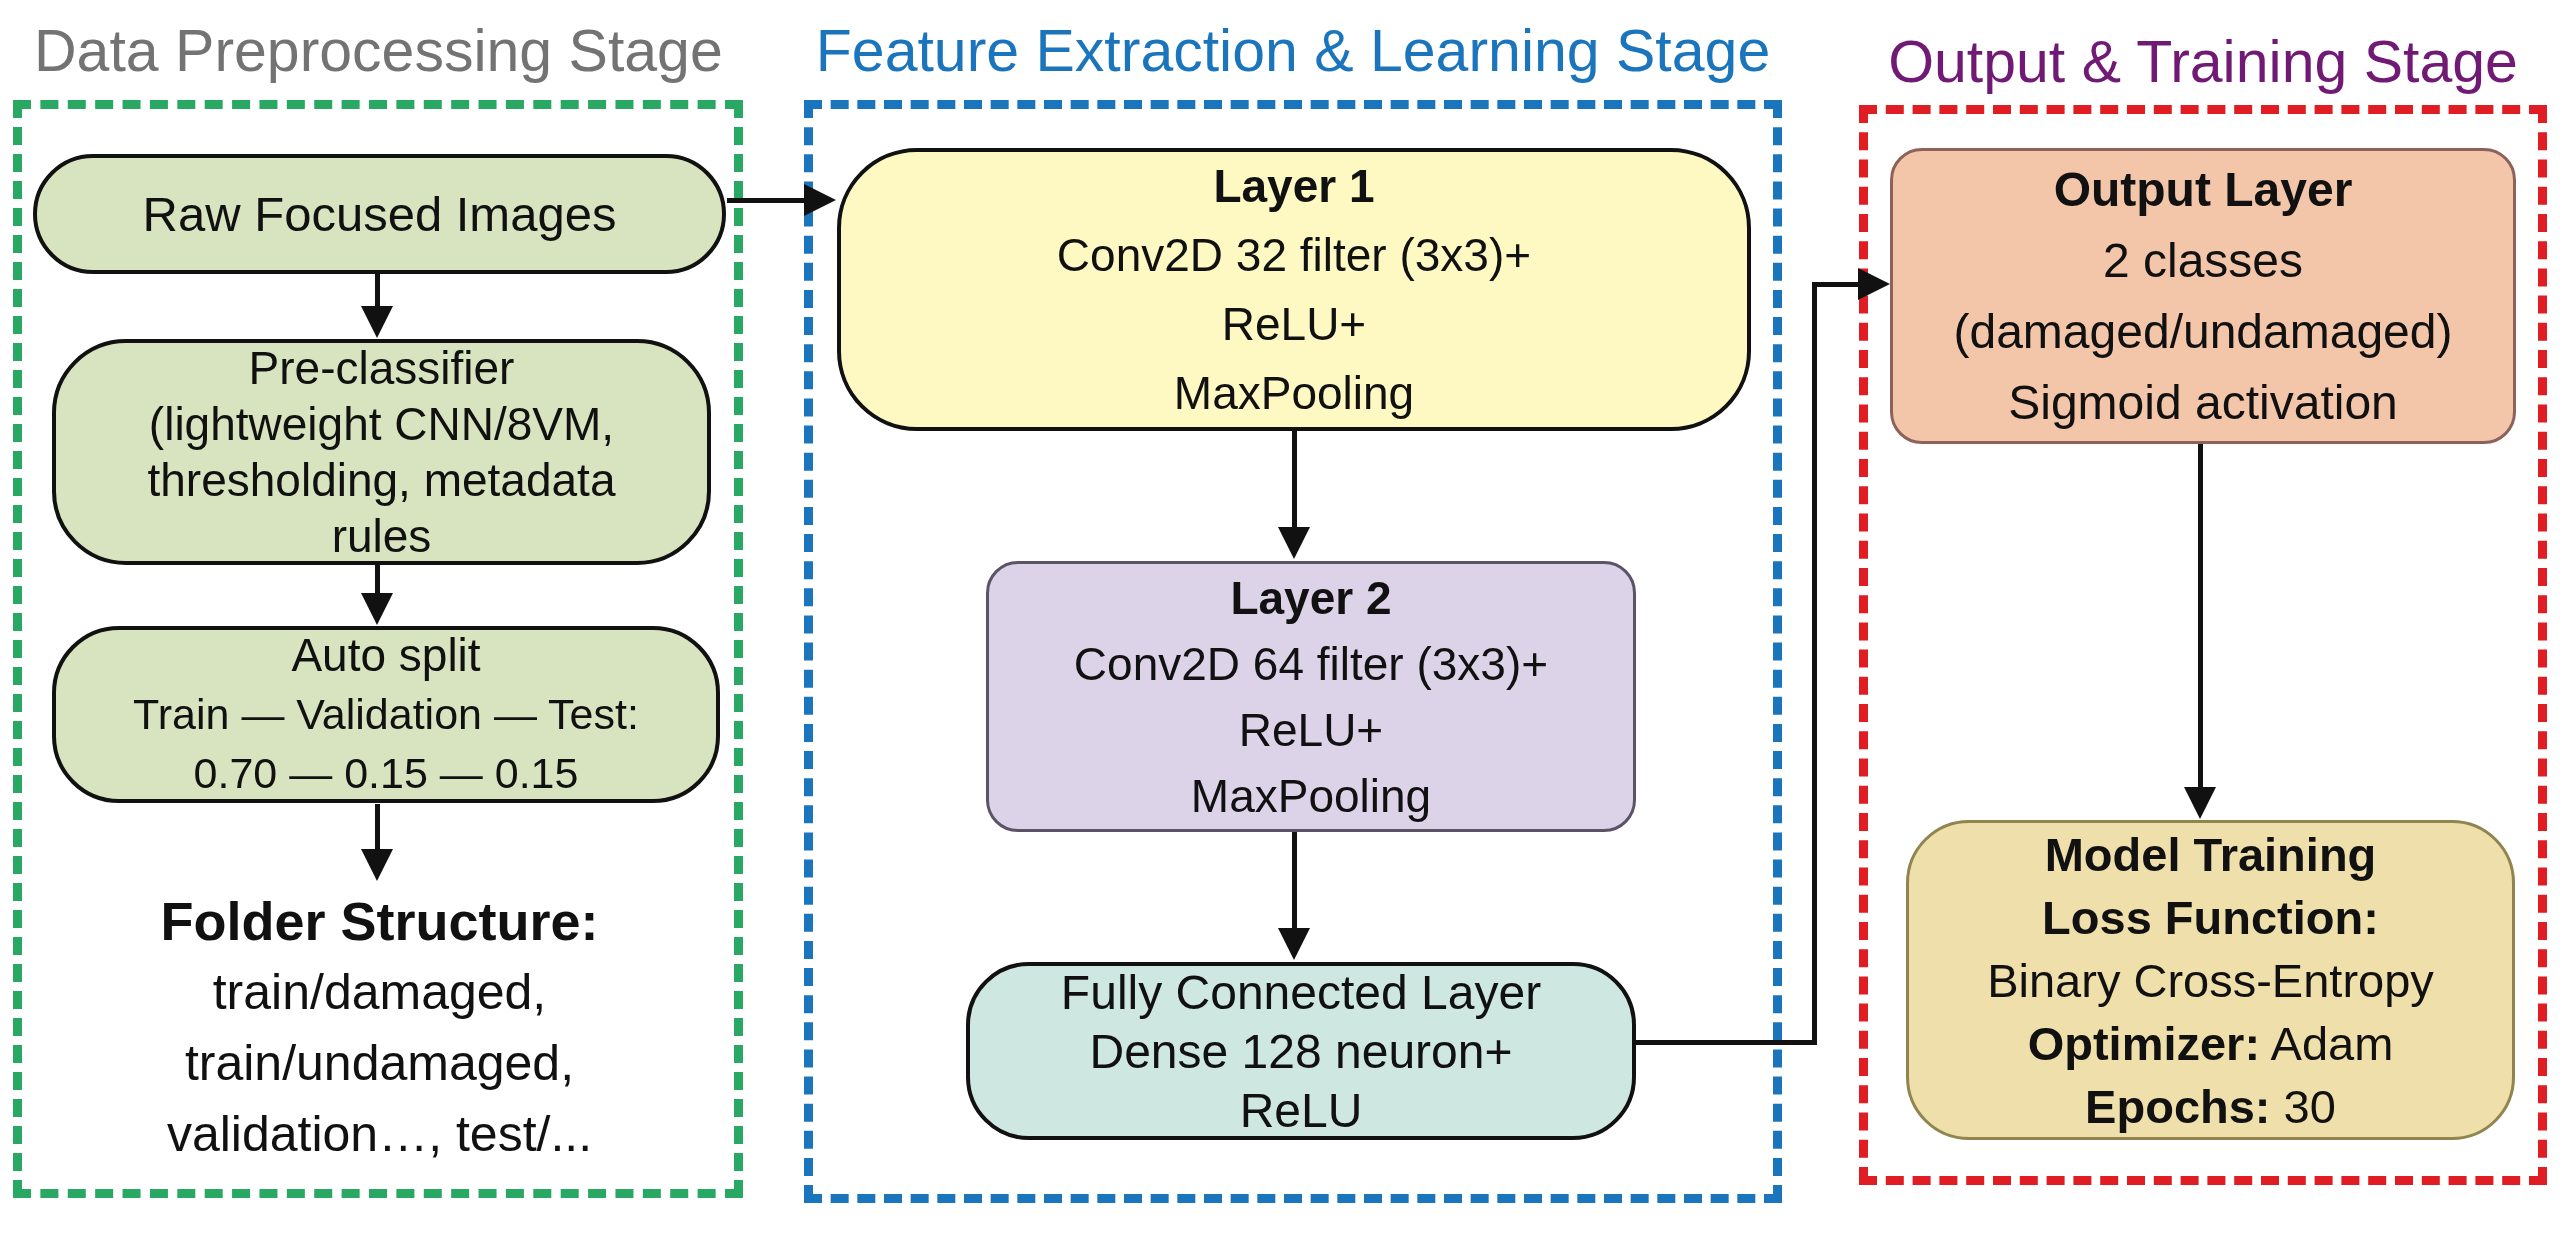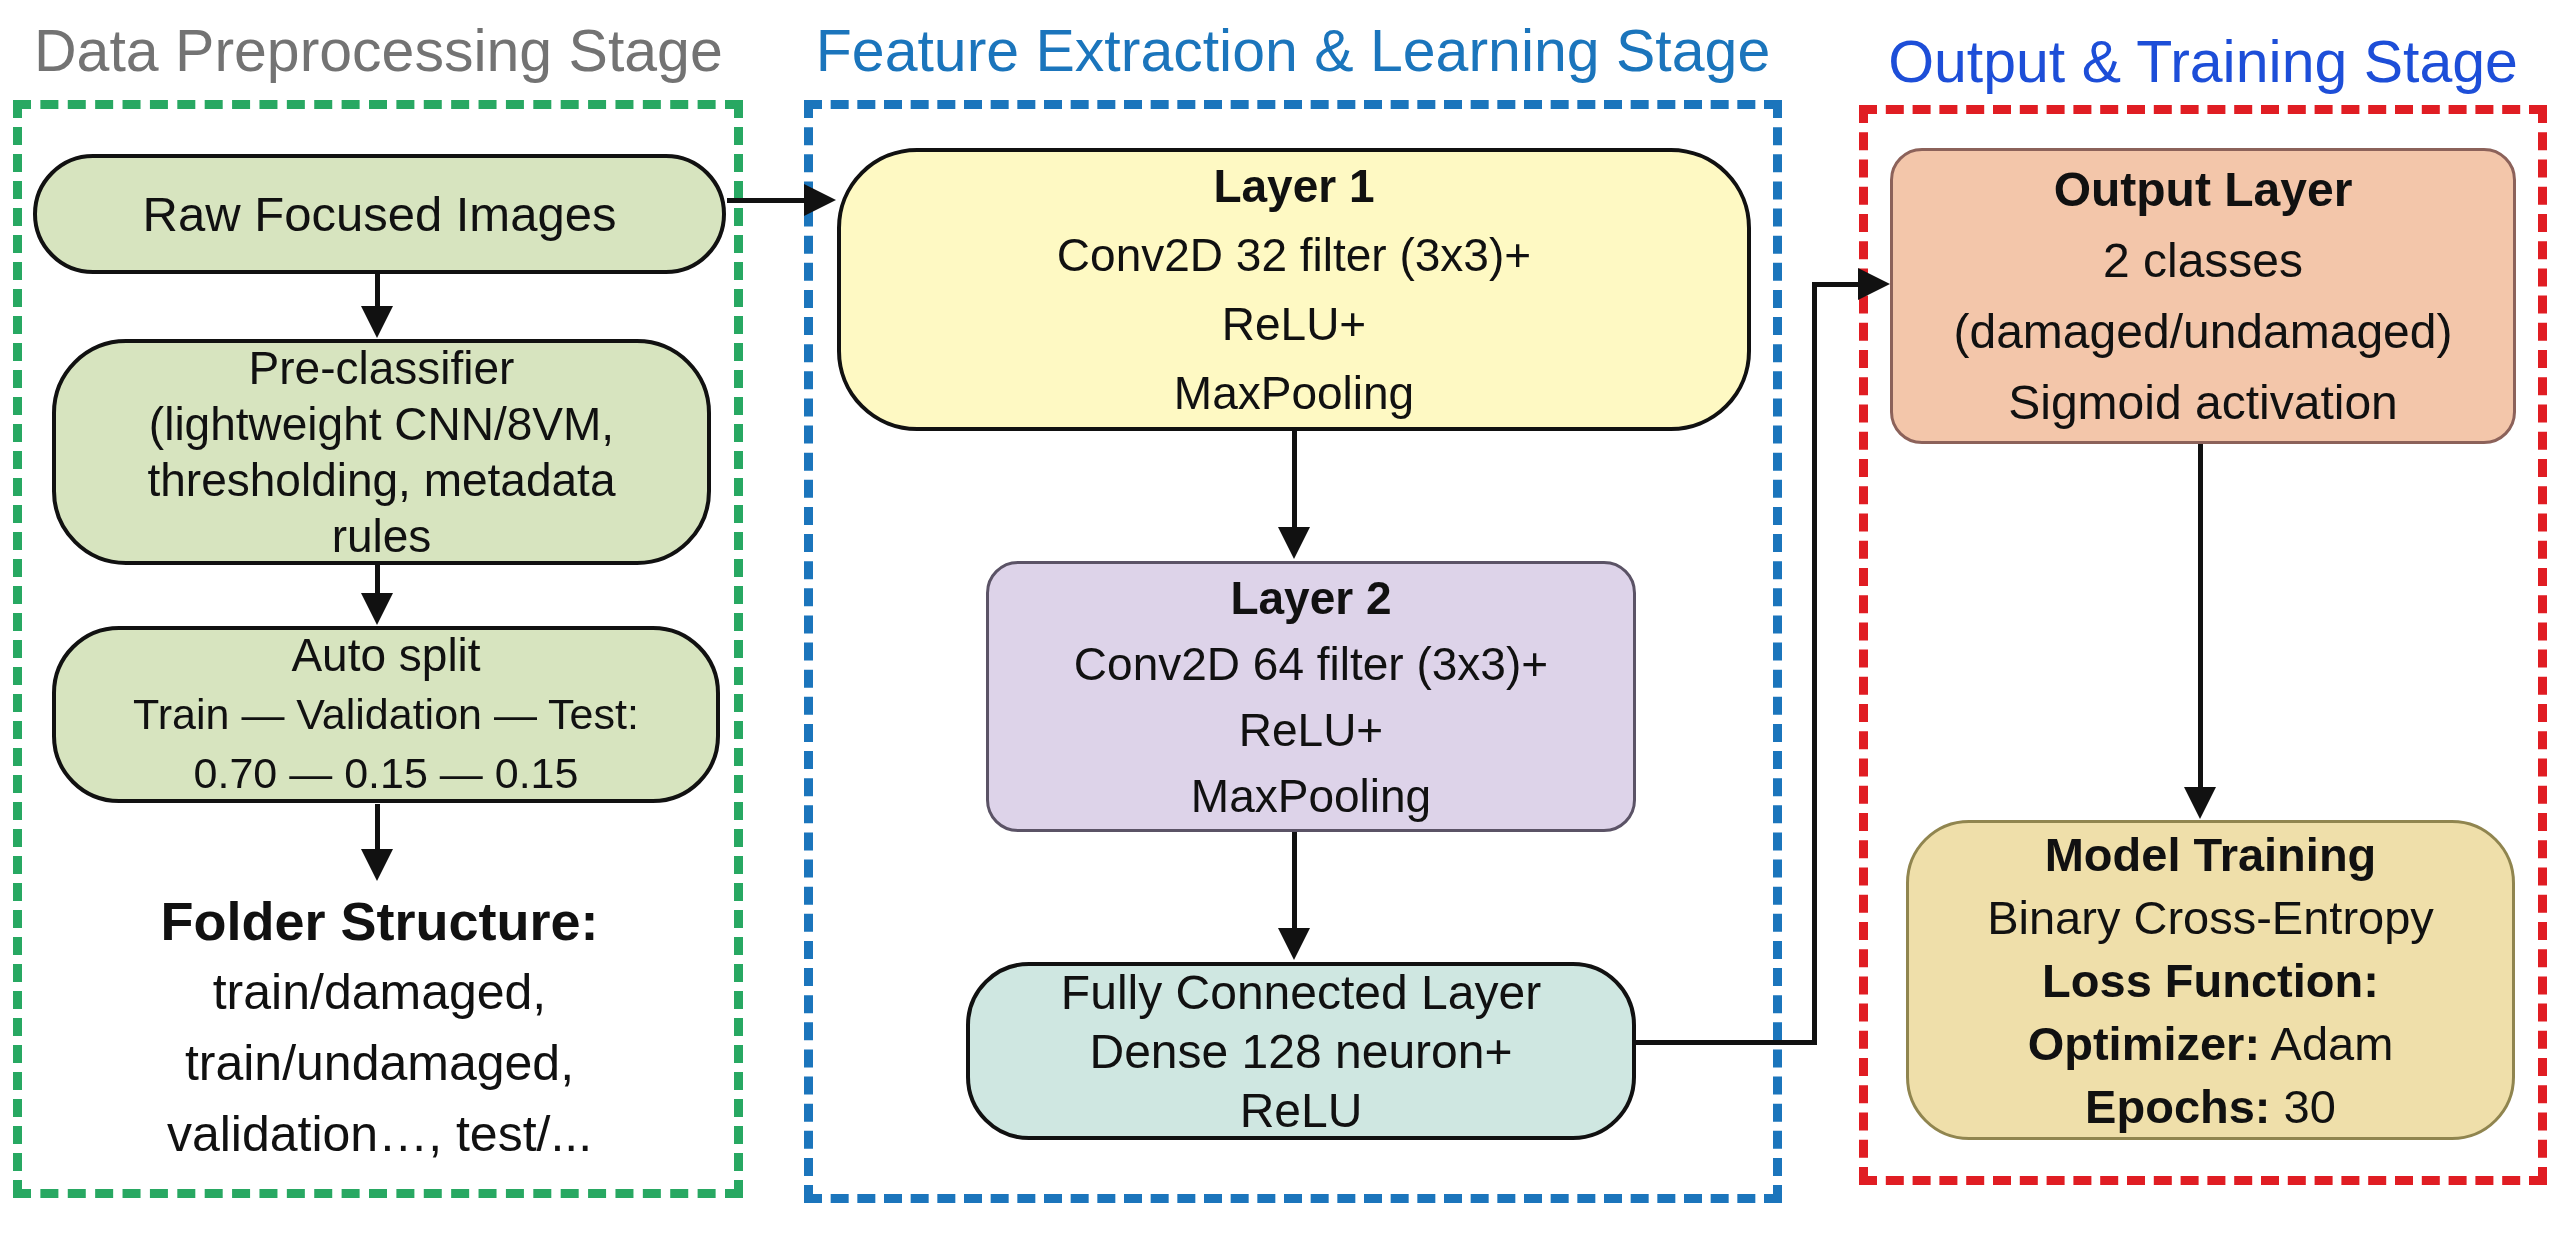--- a/index.html
+++ b/index.html
@@ -22,21 +22,21 @@
     position:absolute;
     box-sizing:border-box;
     border:9.2px dashed #000;
     background:transparent;
   }
   .frame-green{border-color:#28a862;}
   .frame-blue{border-color:#1b75bc;}
   .frame-red{border-color:#e01d23;}
   .t-green{color:#737373;}
   .t-blue{color:#1b75bc;}
-  .t-red{color:#1d4ed8;}
+  .t-red{color:#701a75;}
   .node{
     position:absolute;
     box-sizing:border-box;
     display:flex;flex-direction:column;
     align-items:center;justify-content:center;
     text-align:center;
   }
   .node .line{width:100%;}
   .b{font-weight:bold;}
   .node-raw{background:#d7e4bf;border:4.2px solid #111;border-radius:60px;font-size:49px;}
@@ -128,22 +128,22 @@
 
   <div class="node node-out" style="left:1890px;top:148px;width:626px;height:296px;">
     <div class="line b">Output Layer</div>
     <div class="line">2 classes</div>
     <div class="line">(damaged/undamaged)</div>
     <div class="line">Sigmoid activation</div>
   </div>
 
   <div class="node node-model" style="left:1906px;top:820px;width:609px;height:320px;">
     <div class="line b">Model Training</div>
+    <div class="line b">Loss Function:</div>
     <div class="line">Binary Cross-Entropy</div>
-    <div class="line b">Loss Function:</div>
     <div class="line">
       <span class="b">Optimizer:</span><span> Adam</span>
     </div>
     <div class="line">
       <span class="b">Epochs:</span><span> 30</span>
     </div>
   </div>
 
   <div>
     <div class="vline" style="left:375px;top:274px;width:5px;height:35px;"></div>

